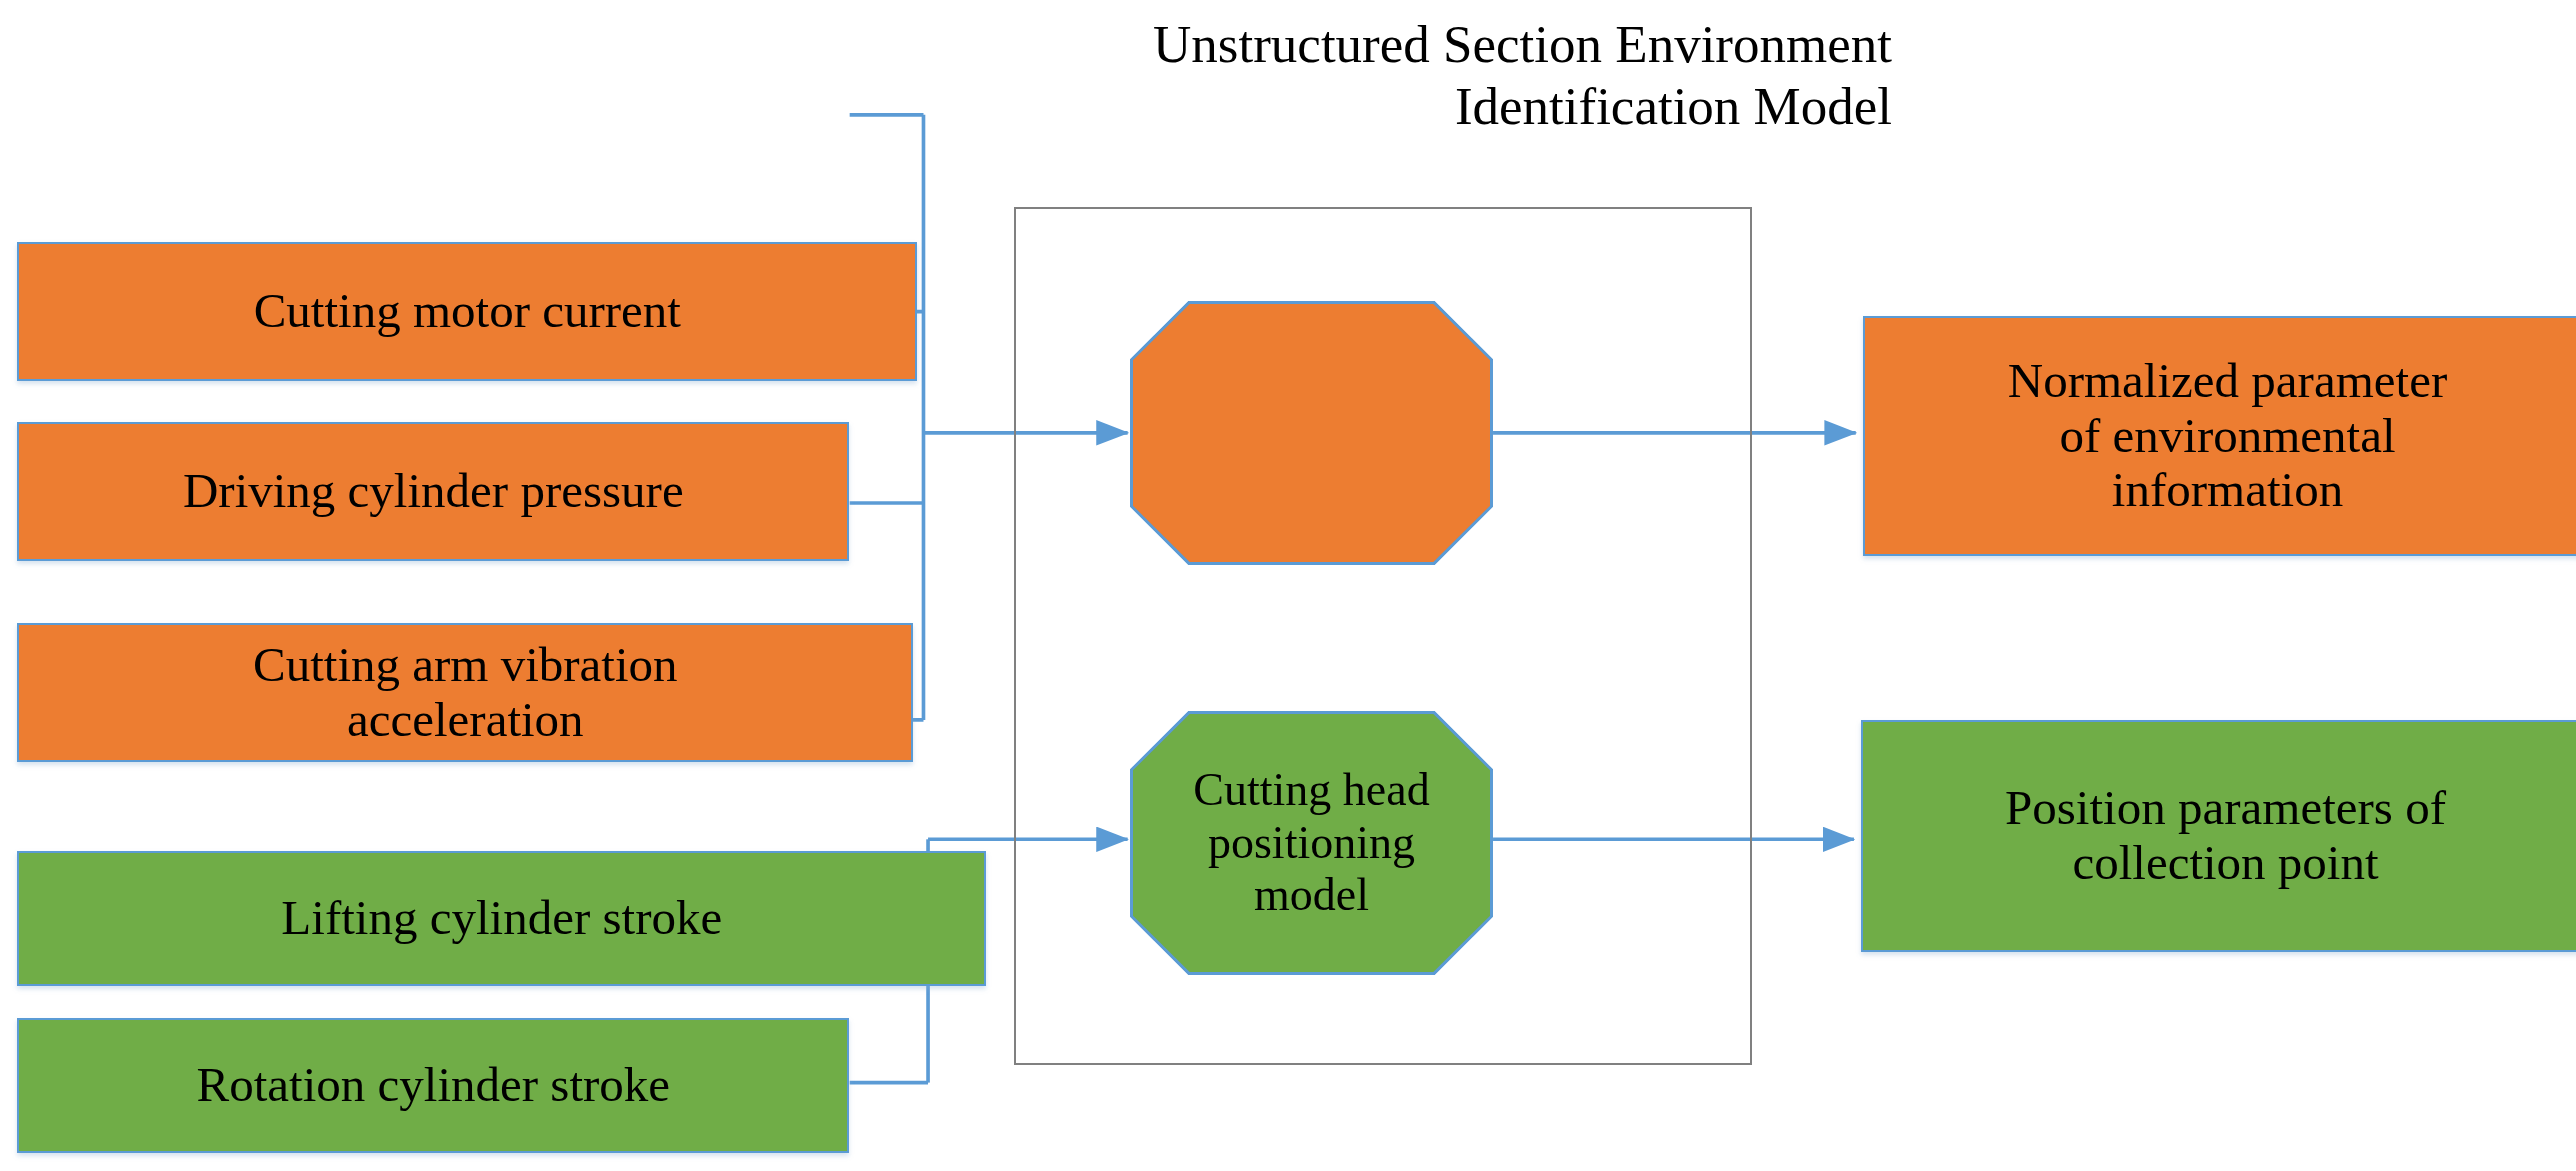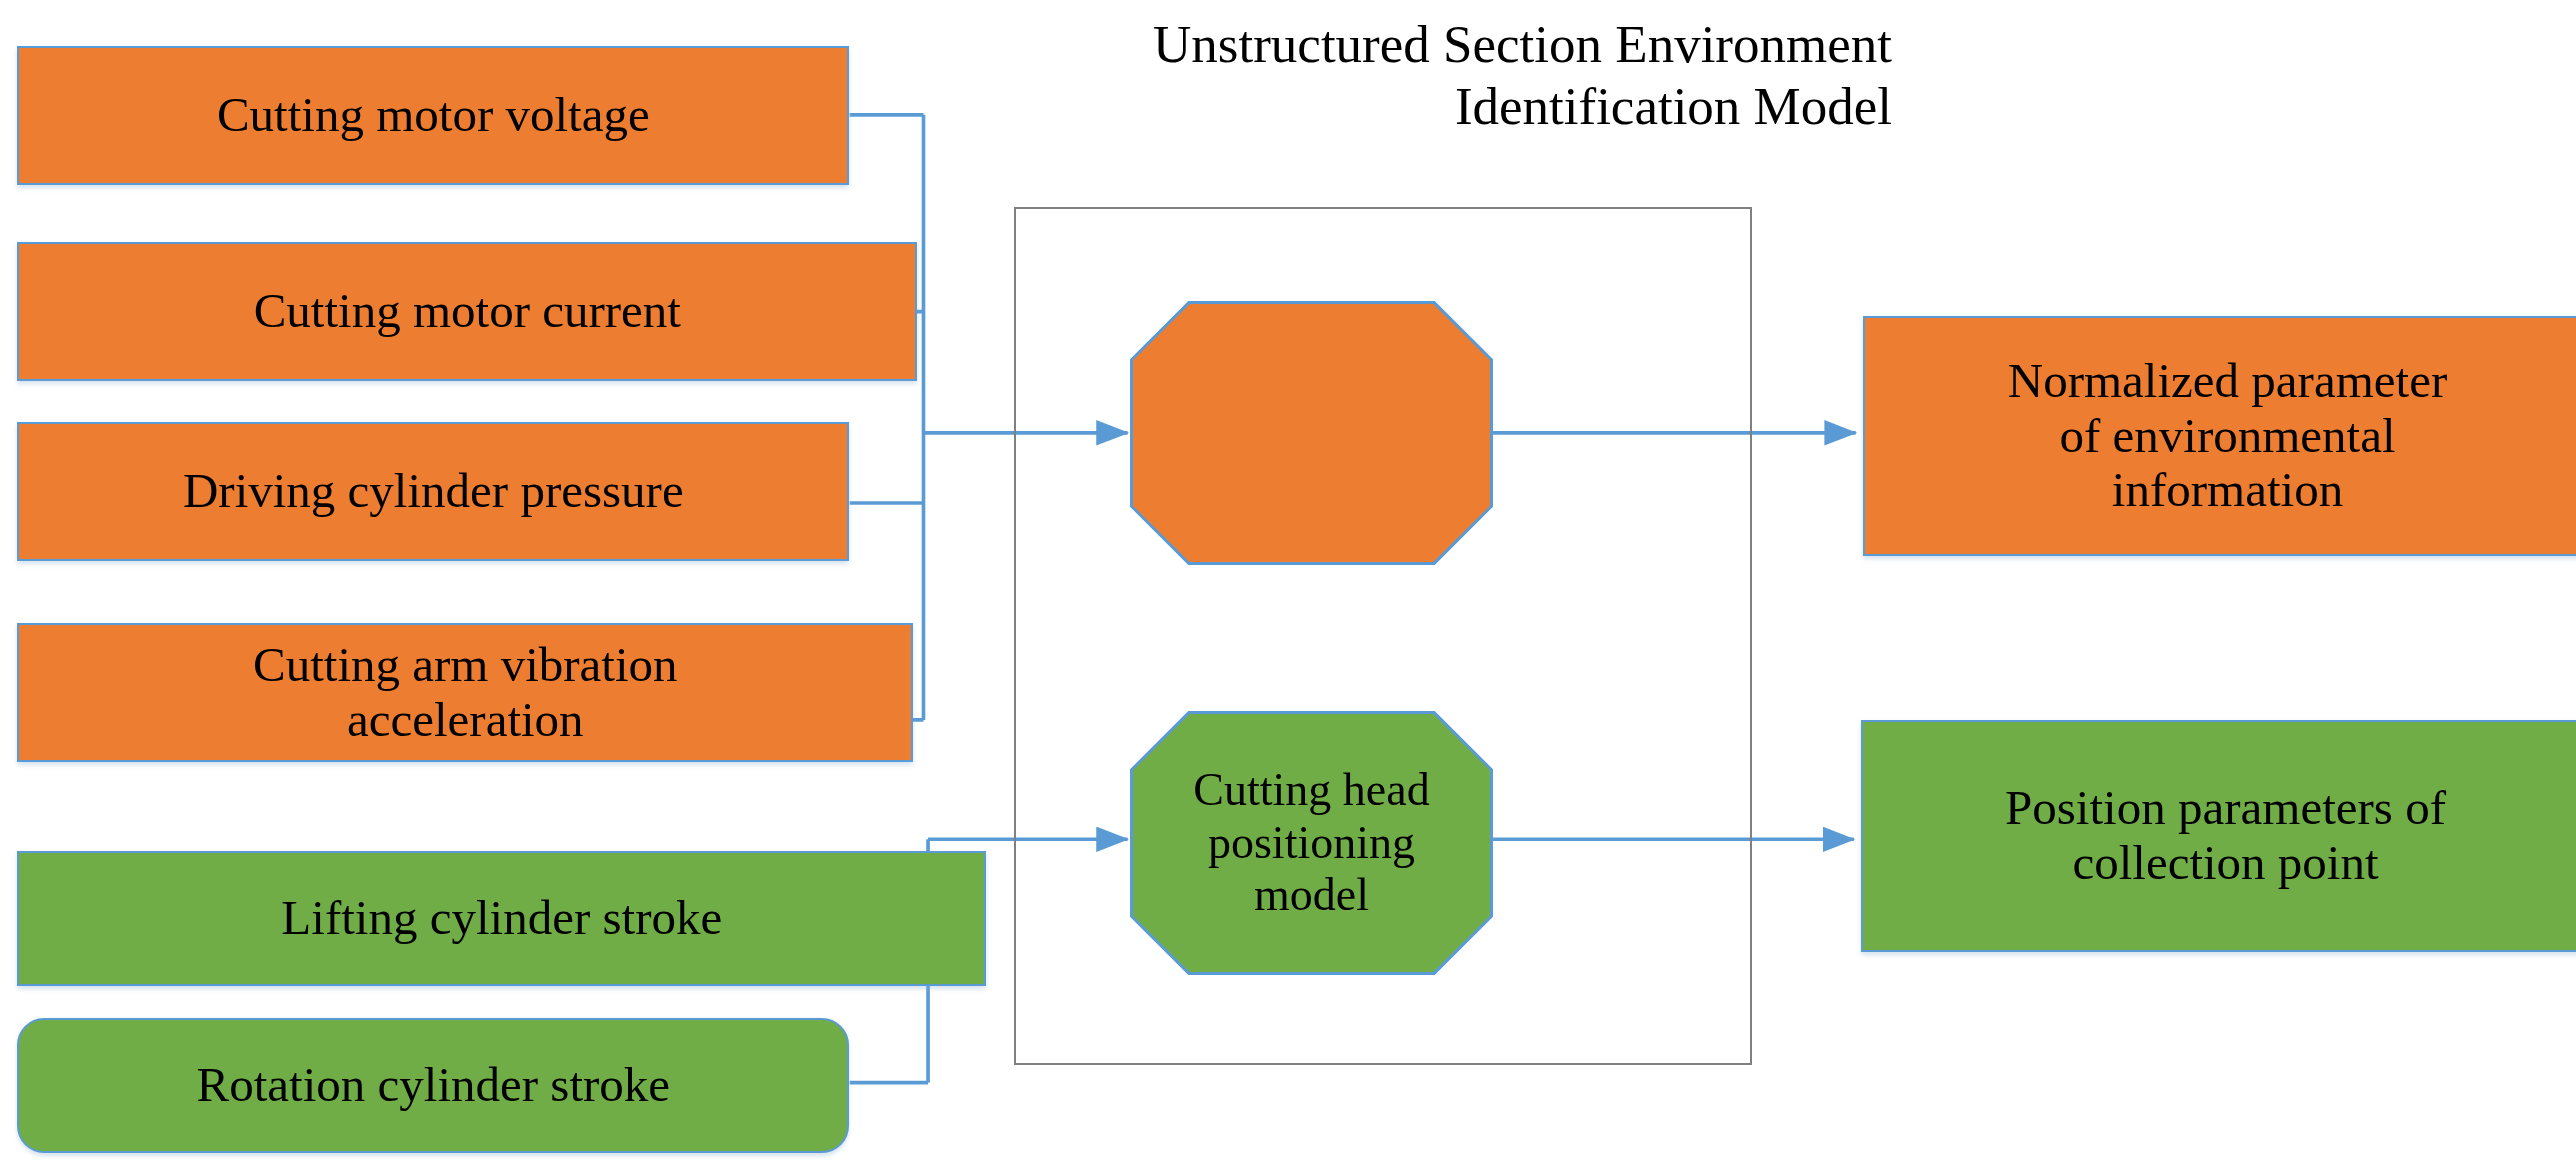--- a/index.html
+++ b/index.html
@@ -132,42 +132,39 @@
       <path d="M 1638 475 H 2036" marker-end="url(#arrowhead)"></path>
       <path d="M 1638 921 H 2034" marker-end="url(#arrowhead)"></path>
     </g>
   </svg>
 
   <div id="model-title" style="left:980px; top:12.8px; width:912px; font-size:53px;">Unstructured Section Environment
 Identification Model</div>
 
   <div id="model-frame" style="left:1014px; top:207px; width:738px; height:858px;"></div>
 
-  <div class="node orange" style="left:17.3px; top:46px; width:832px; height:139px; font-size:49px;">
-    <span class="label">Cutting motor voltage</span>
-  </div>
 
   <div class="node orange" style="left:17.3px; top:242px; width:900px; height:139px; font-size:49px;">
     <span class="label">Cutting motor current</span>
   </div>
 
   <div class="node orange" style="left:17.3px; top:422px; width:832px; height:139px; font-size:49px;">
     <span class="label">Driving cylinder pressure</span>
   </div>
 
   <div class="node orange" style="left:17.3px; top:623px; width:896px; height:139px; font-size:49px;">
     <span class="label">Cutting arm vibration
 acceleration</span>
   </div>
 
   <div class="node green" style="left:17.3px; top:851px; width:969px; height:135px; font-size:49px;">
     <span class="label">Lifting cylinder stroke</span>
   </div>
 
-  <div class="node green" style="left:17.3px; top:1018px; width:832px; height:135px; font-size:49px;border-radius:27px;">
+  <div class="node green" style="left:17.3px; top:1018px; width:832px; height:135px; font-size:49px;">
     <span class="label">Rotation cylinder stroke</span>
   </div>
 
   <div class="octa" style="left:1130px; top:301px; width:363px; height:264px; font-size:46px;">
     <span class="inner"></span>
     <span class="fill orange"></span>
   </div>
 
   <div class="octa" style="left:1130px; top:711px; width:363px; height:264px; font-size:46px;">
     <span class="inner"></span>

